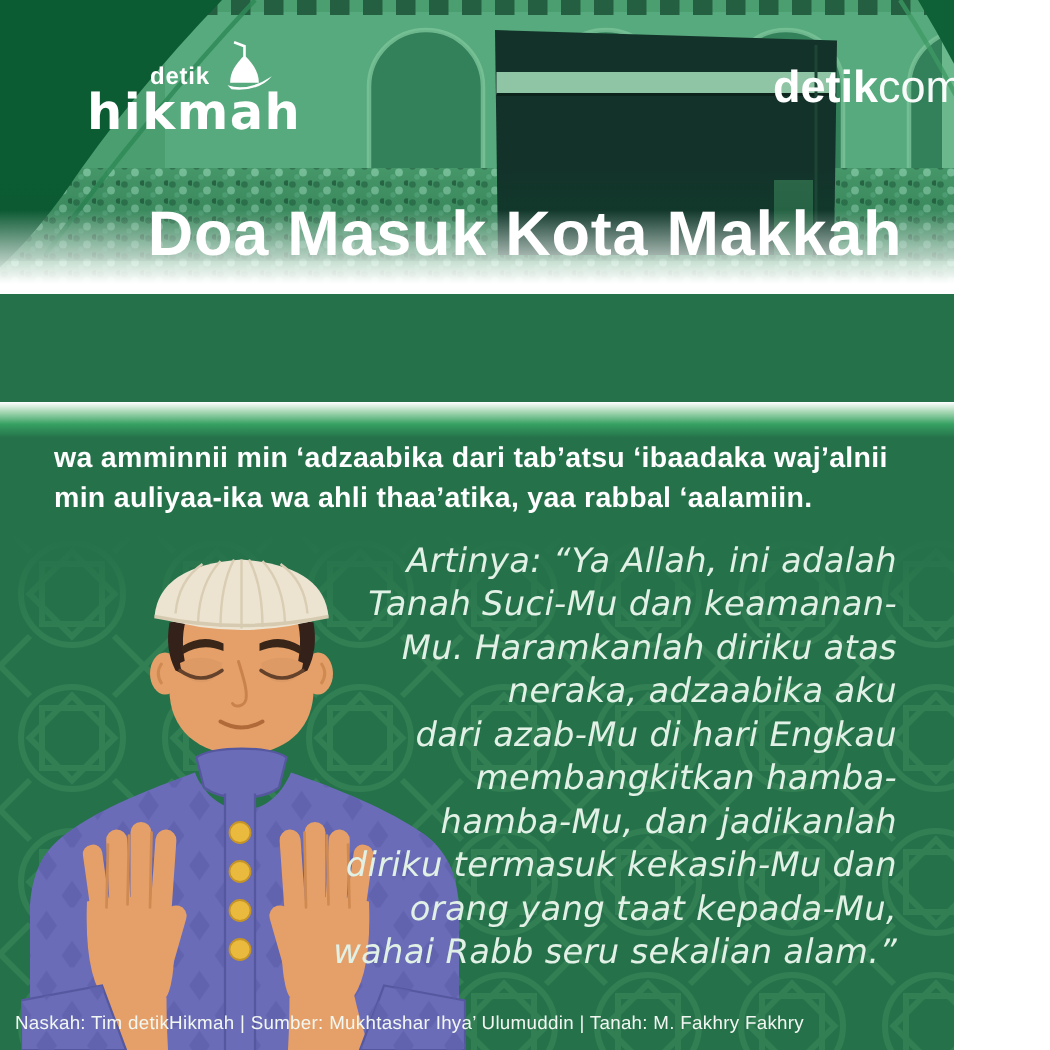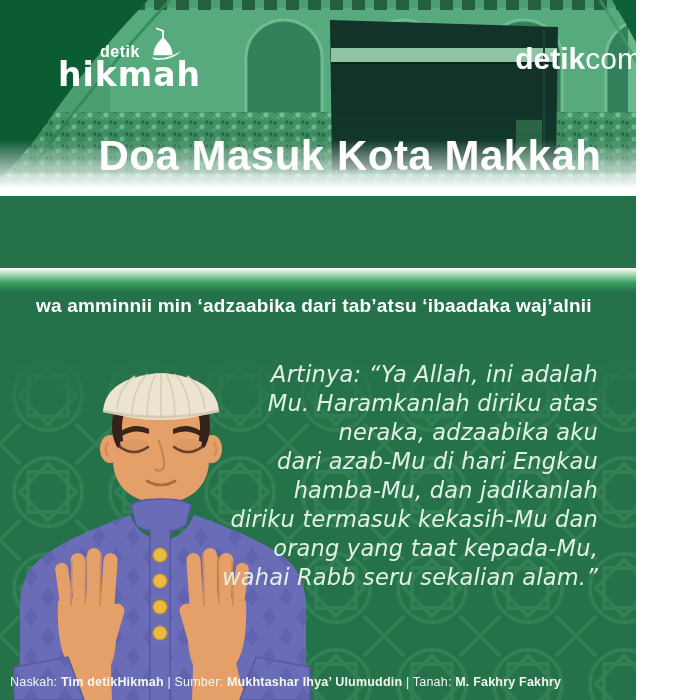--- a/index.html
+++ b/index.html
@@ -47,21 +47,21 @@
 
   .man-wrap { position:absolute; left:14px; top:365px; width:310px; height:335px; z-index:3; }
 
   .translation { position:absolute; right:38px; top:360px; width:392px; text-align:right;
     color:#e2f1e6; font-family:"DejaVu Sans", sans-serif; font-style:italic;
     font-size:22.5px; line-height:29px; letter-spacing:.2px; z-index:4; }
 
   
   .credits { position:absolute; left:10px; bottom:11px; color:#f2f7f2; font-size:12.5px;
     letter-spacing:.2px; z-index:6; }
-  .credits .v { font-weight:bold; }
+  .credits .v { font-weight:normal; }
 </style>
 </head>
 <body>
 
 <div class="canvas">
 
   <svg class="pattern-wrap" width="700" height="352" viewBox="0 0 700 352">
     <defs>
       <pattern id="stars" width="96" height="96" patternUnits="userSpaceOnUse">
         <g fill="none" stroke="#3a8a5b" stroke-width="4">
@@ -147,20 +147,21 @@
       <span class="b">detik</span><span class="l">com</span>
     </div>
 
     <h1 class="hero-title">Doa Masuk Kota Makkah</h1>
   </div>
 
   <div class="fade-green"></div>
 
   <div class="translit">
     <div>wa amminnii min ‘adzaabika dari tab’atsu ‘ibaadaka waj’alnii</div>
+    <div>min auliyaa-ika wa ahli thaa’atika, yaa rabbal ‘aalamiin.</div>
   </div>
 
   <svg class="man-wrap" width="310" height="335" viewBox="0 0 310 335">
     <defs>
       <pattern id="tunicDiamonds" width="34" height="40" patternUnits="userSpaceOnUse">
         <path d="M17 2 L24 12 L17 22 L10 12 Z" fill="#5f61ad"></path>
         <path d="M0 22 L7 32 L0 42 L-7 32 Z" fill="#5f61ad"></path>
         <path d="M34 22 L41 32 L34 42 L27 32 Z" fill="#5f61ad"></path>
       </pattern>
     </defs>
@@ -248,23 +249,25 @@
     <g>
       <path d="M0 302 L54 292 L70 335 L0 335 Z" fill="#6a6cb7" stroke="#56589f" stroke-width="1.5"></path>
       <path d="M0 302 L54 292 L70 335 L0 335 Z" fill="url(#tunicDiamonds)" opacity=".8"></path>
       <path d="M296 302 L242 292 L226 335 L296 335 Z" fill="#6a6cb7" stroke="#56589f" stroke-width="1.5"></path>
       <path d="M296 302 L242 292 L226 335 L296 335 Z" fill="url(#tunicDiamonds)" opacity=".8"></path>
     </g>
   </svg>
 
   <div class="translation">
     <div>Artinya: “Ya Allah, ini adalah</div>
+    <div>Tanah Suci-Mu dan keamanan-</div>
     <div>Mu. Haramkanlah diriku atas</div>
     <div>neraka, adzaabika aku</div>
     <div>dari azab-Mu di hari Engkau</div>
+    <div>membangkitkan hamba-</div>
     <div>hamba-Mu, dan jadikanlah</div>
     <div>diriku termasuk kekasih-Mu dan</div>
     <div>orang yang taat kepada-Mu,</div>
     <div>wahai Rabb seru sekalian alam.”</div>
   </div>
 
   <div class="credits">
     <span>Naskah: </span><span class="v">Tim detikHikmah</span><span> | </span><span>Sumber: </span><span class="v">Mukhtashar Ihya’ Ulumuddin</span><span> | </span><span>Tanah: </span><span class="v">M. Fakhry Fakhry</span>
   </div>
 

